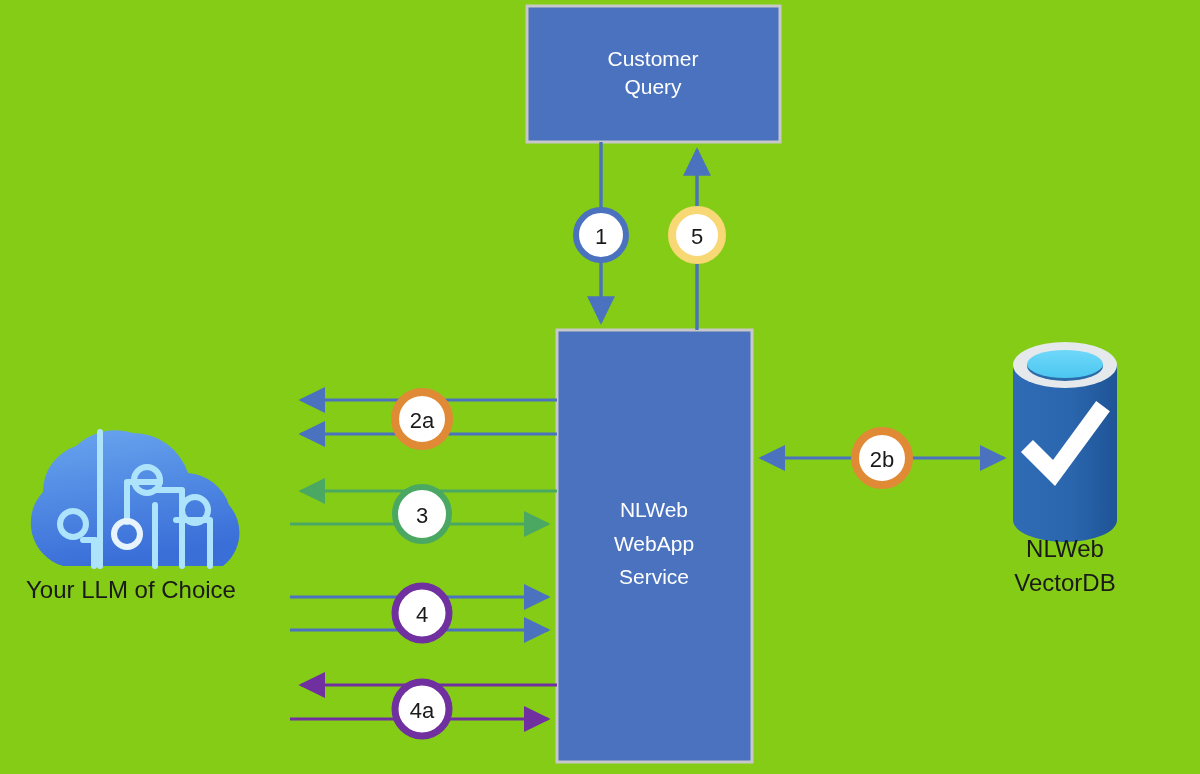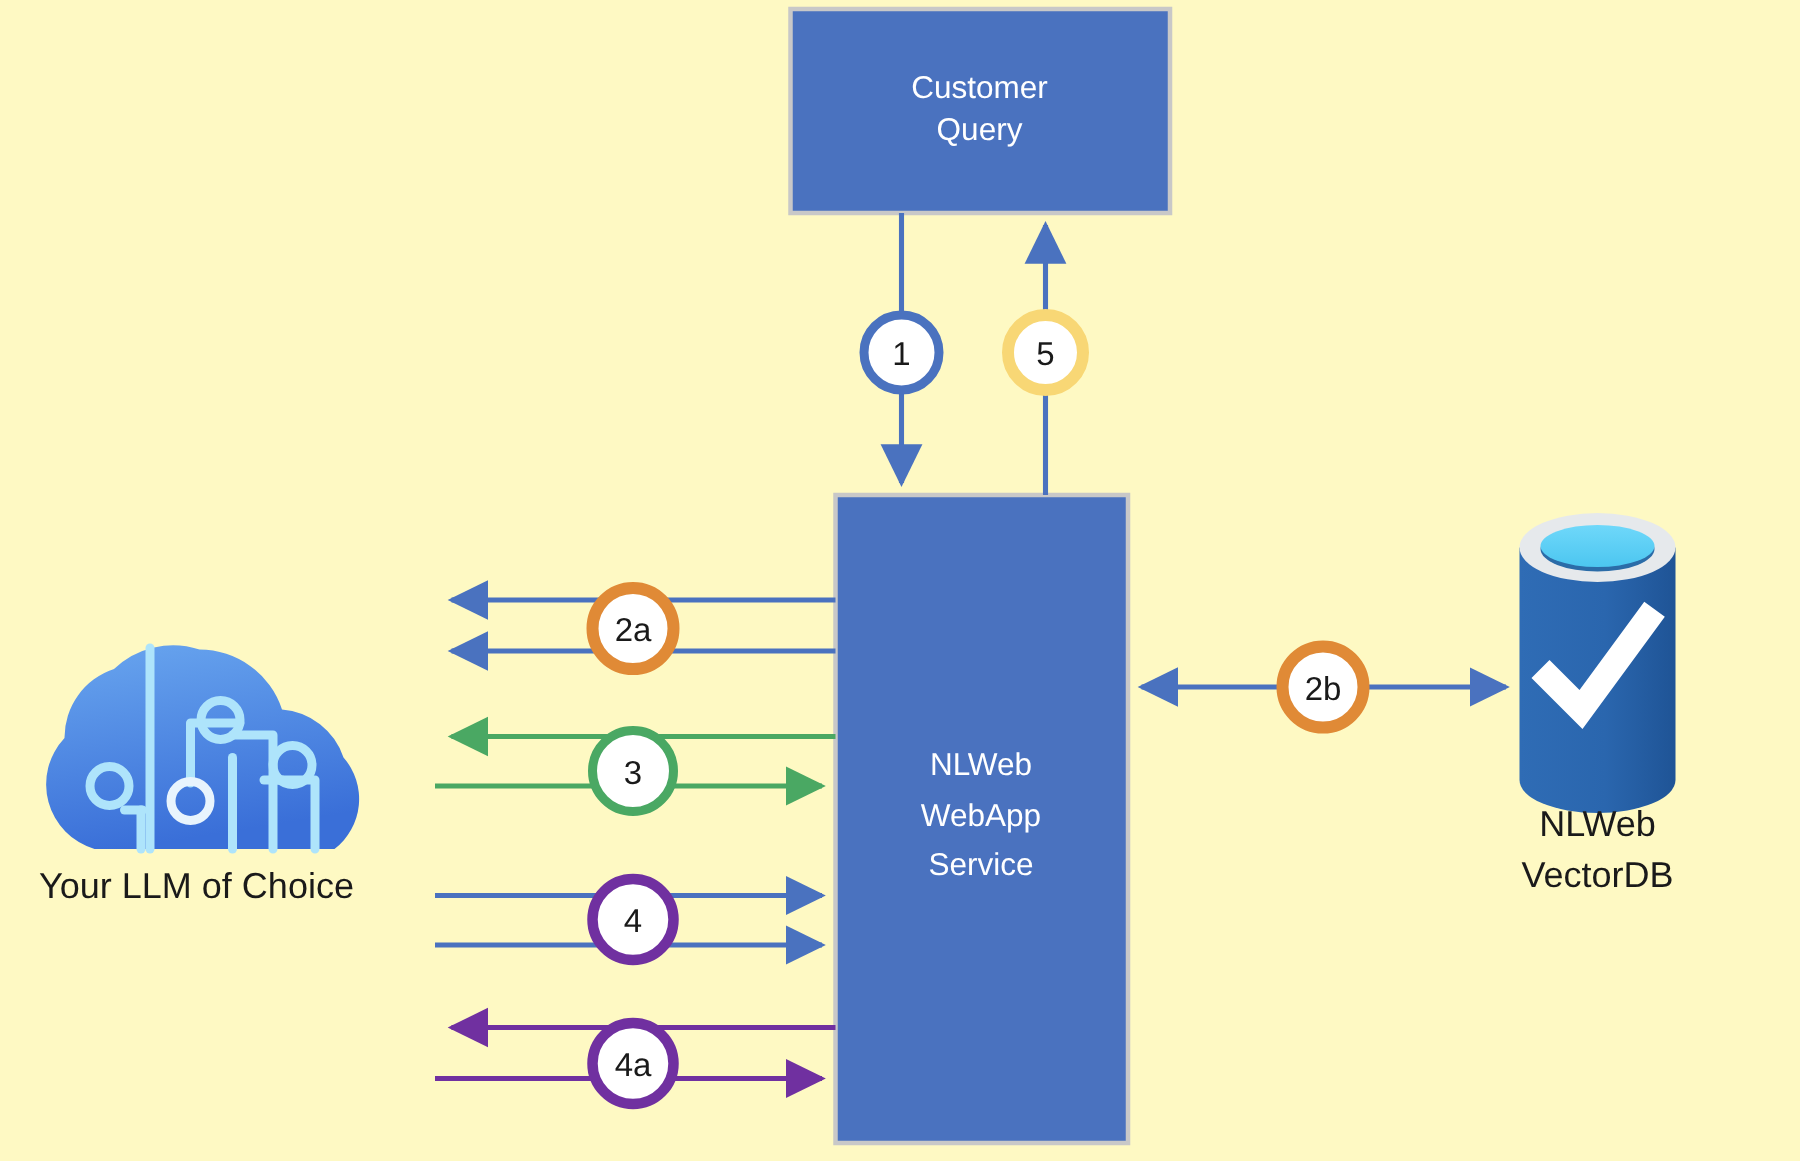--- a/index.html
+++ b/index.html
@@ -8,21 +8,21 @@
     padding: 0;
     background: #ffffff;
   }
   body {
     font-family: "Liberation Sans", sans-serif;
   }
   #diagram-root {
     position: relative;
     width: 1200px;
     height: 774px;
-    background: #fef9c3;
+    background: #84cc16;
     overflow: hidden;
   }
   svg.canvas {
     position: absolute;
     left: 0;
     top: 0;
     width: 1200px;
     height: 774px;
   }
   .box-label {

